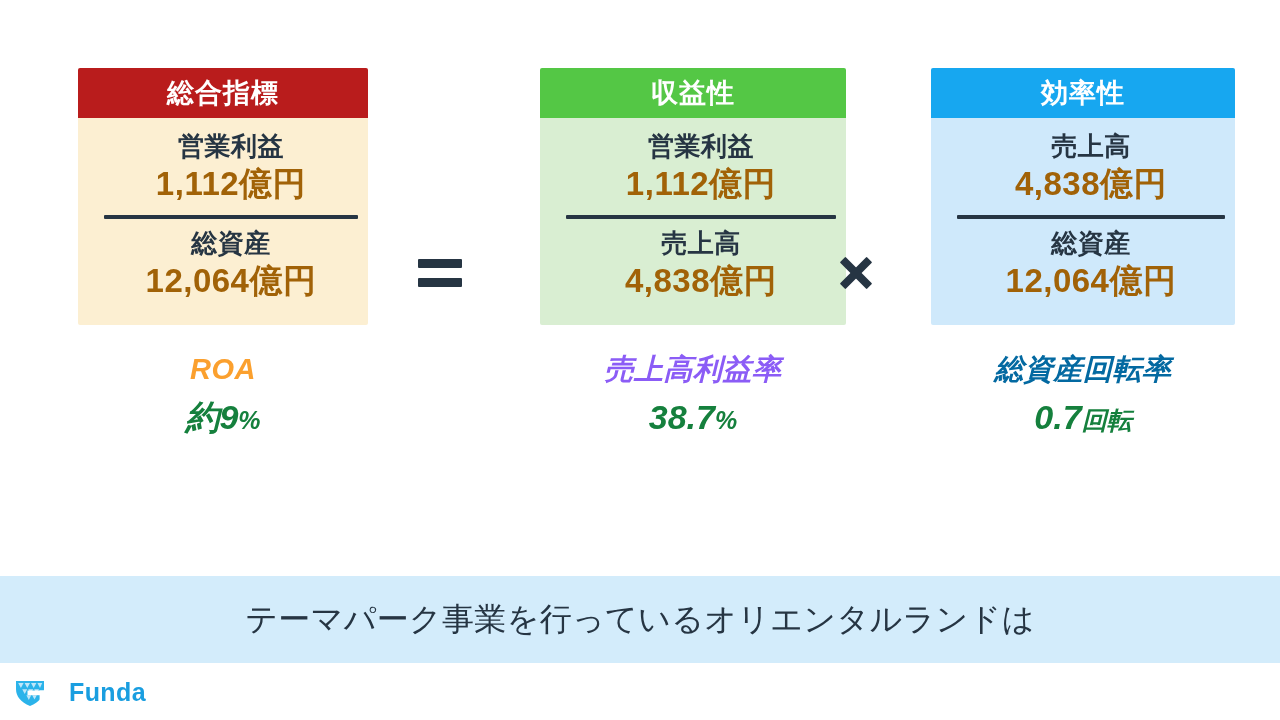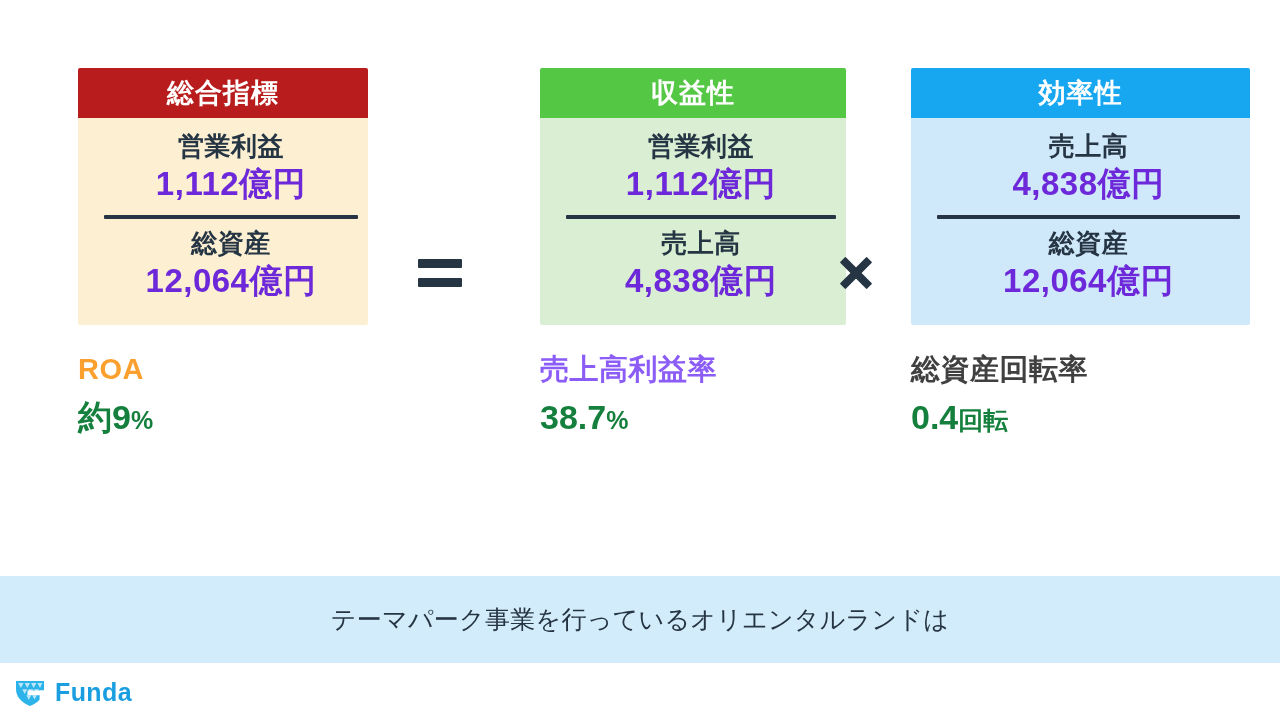--- a/index.html
+++ b/index.html
@@ -26,21 +26,21 @@
     height: 460px;
   }
 
   .col {
     position: absolute;
     top: 0;
   }
 
   .col-roa        { left: 78px;  width: 290px; }
   .col-margin     { left: 540px; width: 306px; }
-  .col-turnover   { left: 911px; width: 339px; }
+  .col-turnover   { left: 931px; width: 304px; }
 
   .card {
     width: 100%;
     border-radius: 2px;
     overflow: hidden;
   }
 
   .card-header {
     height: 50px;
     line-height: 50px;
@@ -60,21 +60,21 @@
     font-size: 26px;
     font-weight: bold;
     color: #263543;
     line-height: 1.25;
     letter-spacing: 0.5px;
   }
 
   .frac-value {
     font-size: 33px;
     font-weight: bold;
-    color: #6d28d9;
+    color: #a16207;
     line-height: 1.3;
     letter-spacing: 0.5px;
     white-space: nowrap;
   }
 
   .frac-bar {
     height: 4px;
     background: #263543;
     margin: 10px 4px 8px 4px;
     border-radius: 1px;
@@ -137,31 +137,33 @@
     margin-top: -4px;
     background: #263543;
     border-radius: 1px;
   }
   .x-glyph::before { transform: rotate(45deg); }
   .x-glyph::after  { transform: rotate(-45deg); }
 
   
   .result {
     margin-top: 26px;
+    text-align: center;
+    font-style: italic;
   }
 
   .result-name {
     font-size: 29px;
     font-weight: bold;
     letter-spacing: 0.5px;
     line-height: 1.25;
   }
   .name-orange { color: #fba02e; }
   .name-green  { color: #8b5cf6; }
-  .name-blue   { color: #404040; }
+  .name-blue   { color: #0369a1; }
 
   .result-value {
     margin-top: 10px;
     font-size: 34px;
     font-weight: bold;
     color: #15803d;
     line-height: 1.2;
     white-space: nowrap;
   }
   .result-value .unit {
@@ -176,36 +178,36 @@
     top: 576px;
     width: 1280px;
     height: 87px;
     background: #d3ecfb;
     display: flex;
     flex-direction: column;
     align-items: center;
     justify-content: center;
   }
   .caption-line {
-    font-size: 25px;
+    font-size: 32px;
     color: #263543;
     line-height: 1.38;
     letter-spacing: 0.3px;
     white-space: nowrap;
   }
 
   
   .footer {
     position: absolute;
     left: 14px;
     top: 674px;
     height: 36px;
     display: flex;
     align-items: center;
-    gap: 9px;
+    gap: 23px;
   }
   .logo-mark { width: 32px; height: 32px; display: block; }
   .logo-text {
     font-size: 25px;
     font-weight: bold;
     color: #1a9ee0;
     letter-spacing: 0.4px;
   }
 </style>
 </head>
@@ -261,21 +263,21 @@
       <div class="card-body bg-blue">
         <div class="frac-label">売上高</div>
         <div class="frac-value">4,838億円</div>
         <div class="frac-bar"></div>
         <div class="frac-label">総資産</div>
         <div class="frac-value">12,064億円</div>
       </div>
     </div>
     <div class="result">
       <div class="result-name name-blue">総資産回転率</div>
-      <div class="result-value"><span>0.4</span><span class="unit">回転</span></div>
+      <div class="result-value"><span>0.7</span><span class="unit">回転</span></div>
     </div>
   </div>
 
 </div>
 
 <div class="caption-banner">
   <div class="caption-line">テーマパーク事業を行っているオリエンタルランドは</div>
 </div>
 
 <div class="footer">

